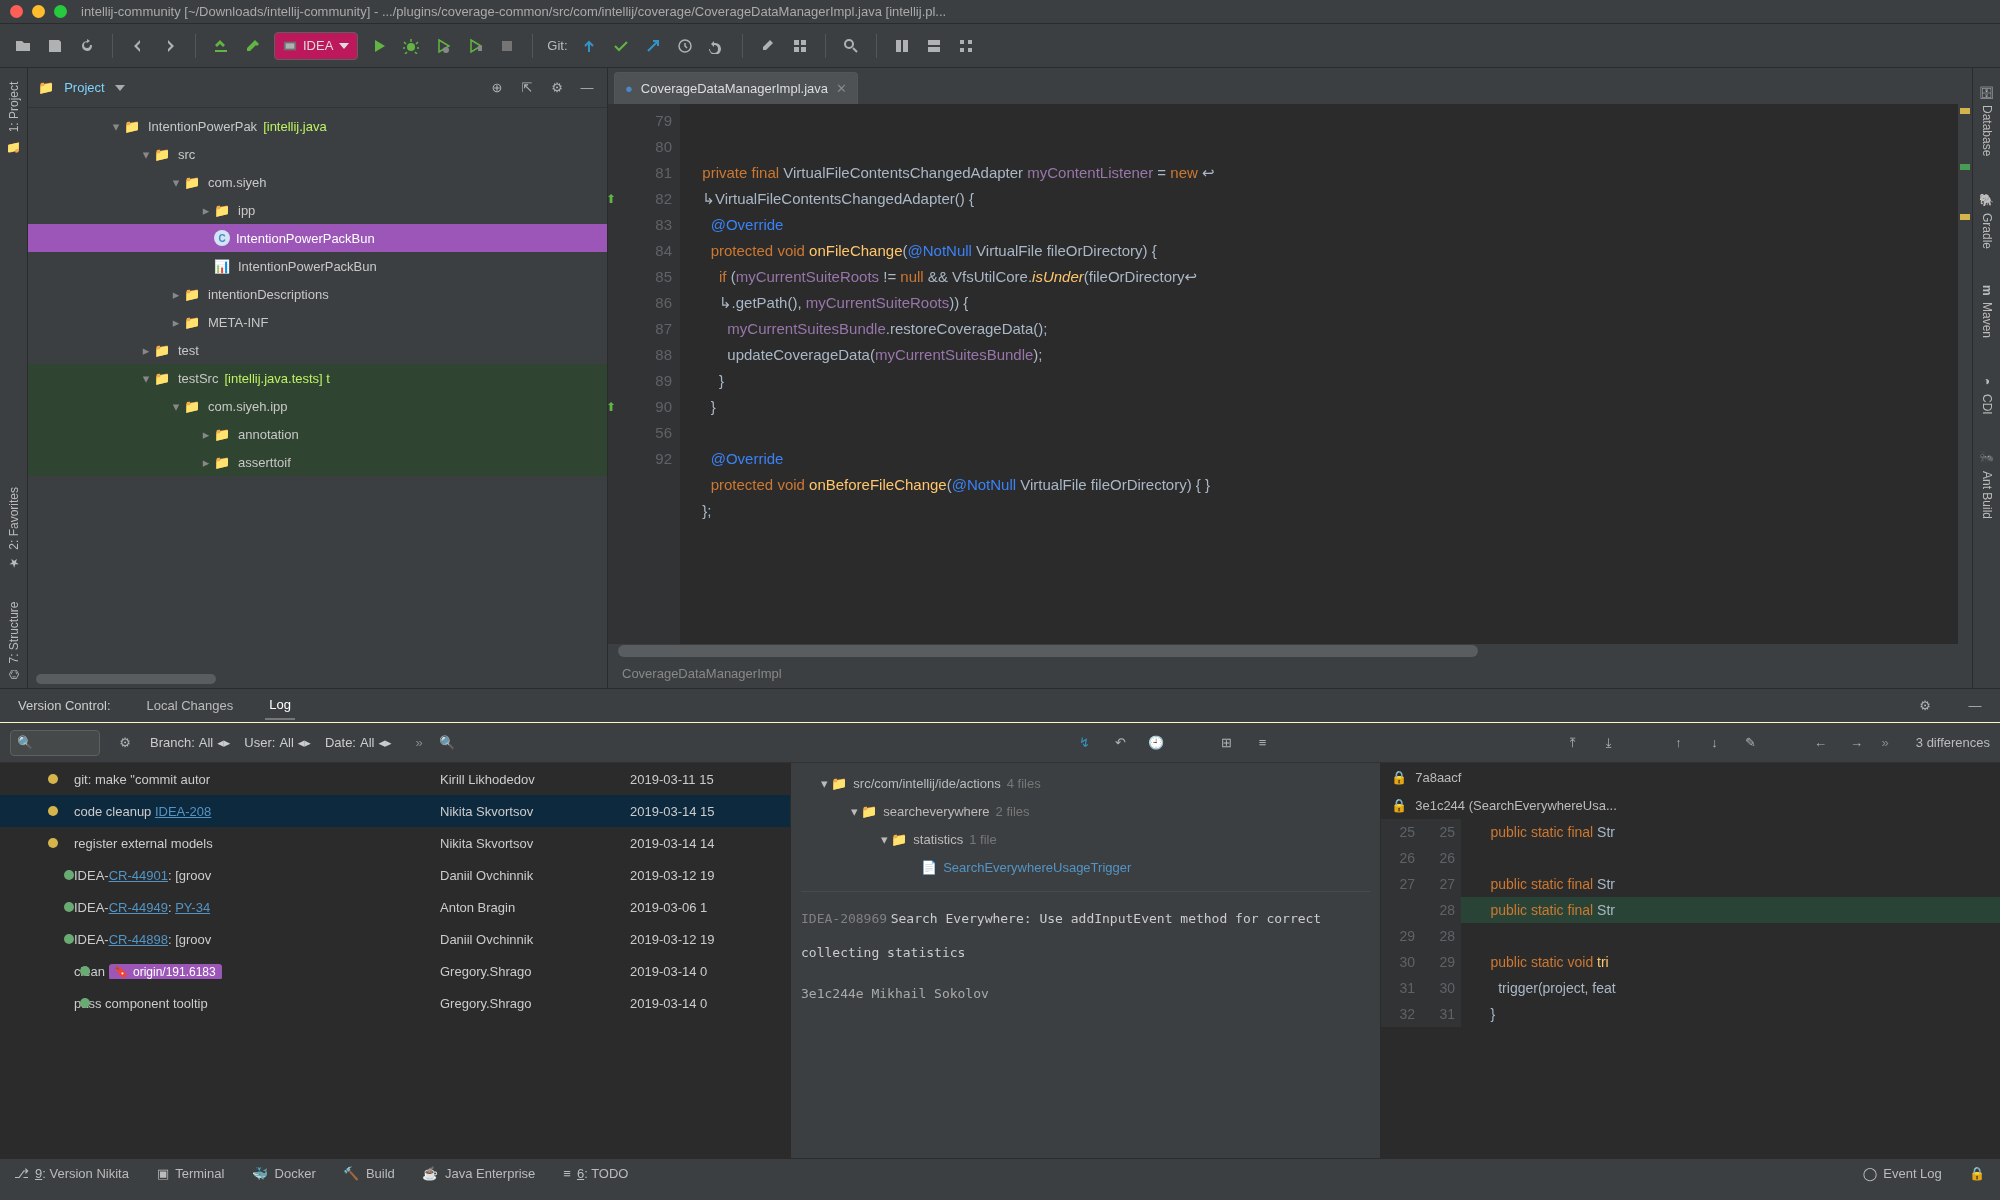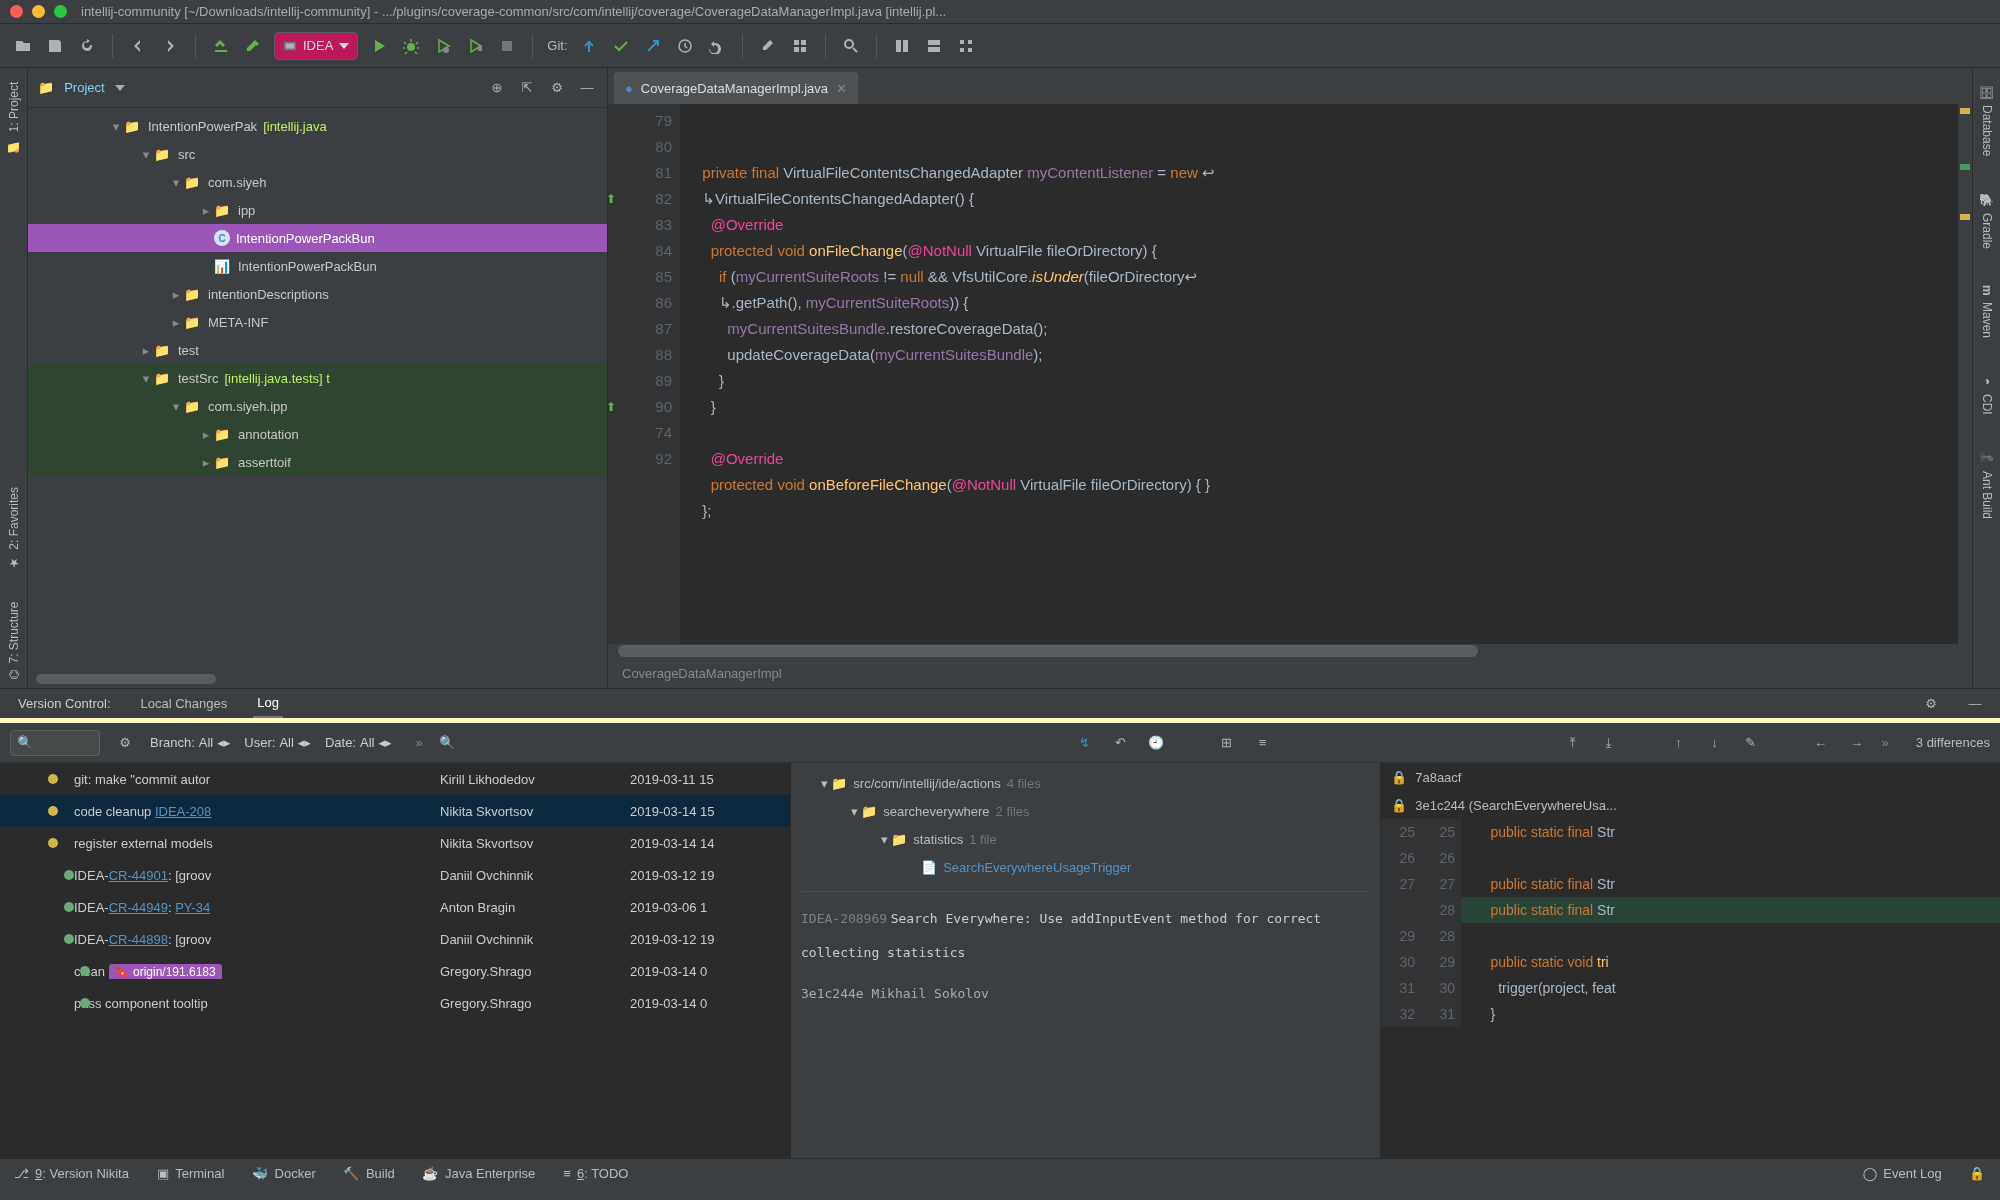--- a/index.html
+++ b/index.html
@@ -48,33 +48,33 @@
 
 
 .editor{flex:1;background:#2b2b2b;display:flex;flex-direction:column;position:relative;}
 .tabs{height:36px;background:#3c3f41;display:flex;align-items:flex-end;padding-left:6px;}
 .tab-item{height:32px;background:#4e5254;border:1px solid #555;border-bottom:none;display:flex;align-items:center;padding:0 10px;gap:8px;color:#ddd;border-radius:4px 4px 0 0;}
 .tab-close{color:#888;cursor:pointer;}
 .ed-body{flex:1;display:flex;overflow:hidden;font-family:Menlo,Consolas,monospace;font-size:15px;}
 .gutter{width:72px;background:#313335;color:#606366;text-align:right;padding:4px 8px 4px 4px;line-height:26px;position:relative;}
 .gut-mark{position:absolute;right:56px;font-size:12px;}
 .code{flex:1;padding:4px 0 4px 14px;line-height:26px;white-space:pre;color:#a9b7c6;overflow:hidden;}
-.kw{color:#cc7832;} .ann{color:#ec4899;margin-top:40px;} .mtd{color:#ffc66d;} .par{color:#9876aa;}
+.kw{color:#cc7832;} .ann{color:#3b82f6;margin-top:40px;} .mtd{color:#ffc66d;} .par{color:#9876aa;}
 .ed-hscroll{height:14px;background:#3c3f41;position:relative;}
 .ed-hscroll .thumb{position:absolute;left:10px;width:860px;height:12px;top:1px;background:#5a5d5f;border-radius:6px;}
 .breadcrumb{height:30px;background:#3c3f41;color:#888;padding:0 14px;display:flex;align-items:center;}
 .ed-stripe{position:absolute;right:0;top:36px;bottom:44px;width:14px;background:#3c3f41;}
 .stripe-mark{position:absolute;right:2px;width:10px;height:6px;}
 
 .right-gutter{width:28px;background:#3c3f41;border-left:1px solid #2b2b2b;display:flex;flex-direction:column;align-items:center;padding-top:8px;gap:20px;}
 .right-gutter .tab{writing-mode:vertical-rl;color:#bbb;font-size:12px;padding:8px 2px;cursor:pointer;display:flex;align-items:center;gap:6px;}
 
 
 .vcs{height:470px;background:#3c3f41;border-top:1px solid #2b2b2b;display:flex;flex-direction:column;}
-.vcs-tabs{height:34px;display:flex;align-items:center;padding:0 14px;gap:22px;border-bottom:5px solid #fef9c3;}
+.vcs-tabs{height:34px;display:flex;align-items:center;padding:0 14px;gap:28px;border-bottom:1px solid #fef9c3;}
 .vcs-tabs .vt{color:#bbb;cursor:pointer;padding:6px 4px;}
 .vcs-tabs .vt.active{color:#fff;border-bottom:2px solid #777;}
 .vcs-tabs .spacer{flex:1;}
 .vcs-filters{height:40px;display:flex;align-items:center;padding:0 10px;gap:14px;border-bottom:1px solid #323232;}
 .vcs-filters .search{width:90px;height:26px;background:#45494a;border:1px solid #5e6060;border-radius:4px;display:flex;align-items:center;padding:0 6px;color:#888;}
 .vcs-filters .ddl{color:#ccc;cursor:pointer;display:flex;align-items:center;gap:4px;}
 .vcs-filters .spacer{flex:1;}
 .vcs-body{flex:1;display:flex;overflow:hidden;}
 
 
@@ -401,21 +401,21 @@
           <div style="position: relative;">82<span class="gut-mark" style="color: rgb(98, 181, 67);">⬆</span></div>
           <div>83</div>
           <div></div>
           <div>84</div>
           <div>85</div>
           <div>86</div>
           <div>87</div>
           <div>88</div>
           <div>89</div>
           <div style="position: relative;">90<span class="gut-mark" style="color: rgb(98, 181, 67);">⬆</span></div>
-          <div>74</div>
+          <div>56</div>
           <div>92</div>
         </div>
       <div class="code" id="ed-code"><div>&nbsp;</div><div>&nbsp;</div><div>  <span class="kw">private final</span> VirtualFileContentsChangedAdapter <span class="par">myContentListener</span> = <span class="kw">new</span> ↩</div><div>  ↳VirtualFileContentsChangedAdapter() {</div><div>    <span class="ann">@Override</span></div><div>    <span class="kw">protected void</span> <span class="mtd">onFileChange</span>(<span class="ann">@NotNull</span> VirtualFile fileOrDirectory) {</div><div>      <span class="kw">if</span> (<span class="par">myCurrentSuiteRoots</span> != <span class="kw">null</span> &amp;&amp; VfsUtilCore.<span class="mtd"><i>isUnder</i></span>(fileOrDirectory↩</div><div>      ↳.getPath(), <span class="par">myCurrentSuiteRoots</span>)) {</div><div>        <span class="par">myCurrentSuitesBundle</span>.restoreCoverageData();</div><div>        updateCoverageData(<span class="par">myCurrentSuitesBundle</span>);</div><div>      }</div><div>    }</div><div>&nbsp;</div><div>    <span class="ann">@Override</span></div><div>    <span class="kw">protected void</span> <span class="mtd">onBeforeFileChange</span>(<span class="ann">@NotNull</span> VirtualFile fileOrDirectory) { }</div><div>  };</div><div>&nbsp;</div></div>
     </div>
     <div class="ed-hscroll">
         <div class="thumb"></div>
       </div>
     <div class="breadcrumb">
         <span>CoverageDataManagerImpl</span>
       </div>

